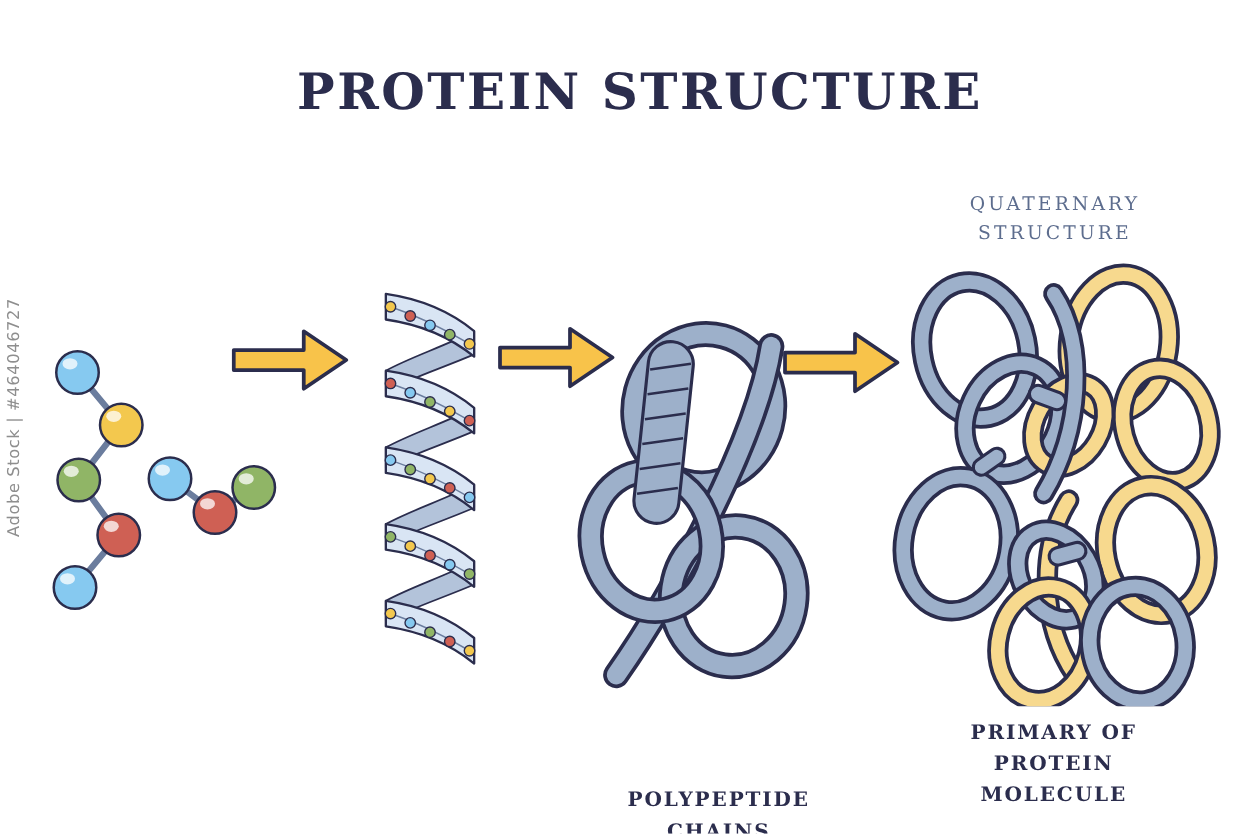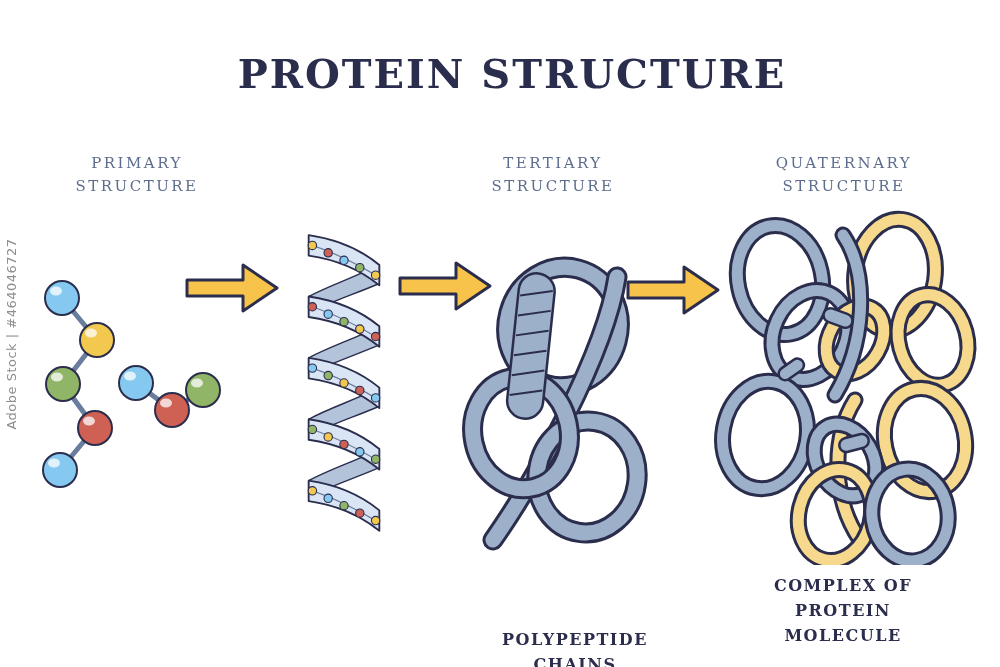--- a/index.html
+++ b/index.html
@@ -35,26 +35,24 @@
 </style>
 </head>
 <body>
 
 <div class="canvas">
 
   <div class="watermark">Adobe Stock | #464046727</div>
 
   <div class="title">PROTEIN STRUCTURE</div>
 
-  <div class="col-header" style="left:57px;width:160px;">PRIMARY STRUCTURE</div>
-  <div class="col-header" style="left:473px;width:160px;">TERTIARY STRUCTURE</div>
   <div class="col-header" style="left:764px;width:160px;">QUATERNARY STRUCTURE</div>
 
   <div class="caption" style="left:485px;top:580px;width:180px;margin-top:48px;">POLYPEPTIDE CHAINS</div>
-  <div class="caption" style="left:738px;top:574px;width:210px;">COMPLEX OF PROTEIN MOLECULE</div>
+  <div class="caption" style="left:738px;top:574px;width:210px;">PRIMARY OF PROTEIN MOLECULE</div>
 
   <svg class="fig" style="left:185px;top:260px" width="96" height="56" viewBox="0 0 96 56">
     <path class="arrow" d="M2,20 L58,20 L58,5 L92,28 L58,51 L58,36 L2,36 Z"></path>
   </svg>
   <svg class="fig" style="left:398px;top:258px" width="96" height="56" viewBox="0 0 96 56">
     <path class="arrow" d="M2,20 L58,20 L58,5 L92,28 L58,51 L58,36 L2,36 Z"></path>
   </svg>
   <svg class="fig" style="left:626px;top:262px" width="96" height="56" viewBox="0 0 96 56">
     <path class="arrow" d="M2,20 L58,20 L58,5 L92,28 L58,51 L58,36 L2,36 Z"></path>
   </svg>

